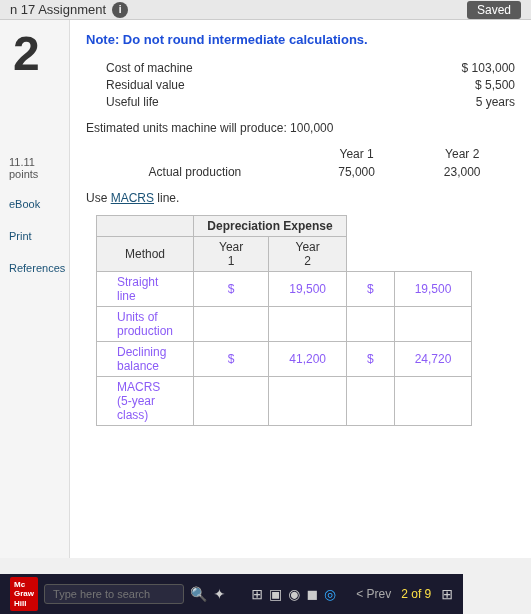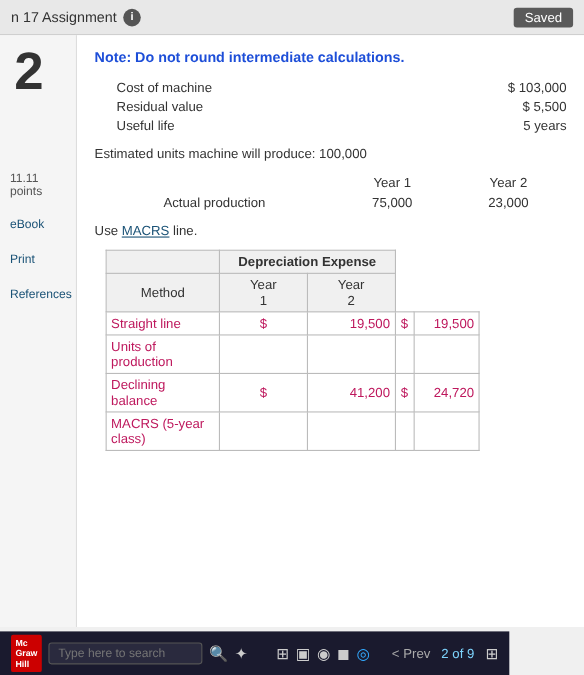--- a/index.html
+++ b/index.html
@@ -10,21 +10,21 @@
       font-family: Arial, sans-serif;
       font-size: 12px;
       overflow: hidden;
       position: relative;
     }
 
     
     .top-bar {
       background: #e8e8e8;
       border-bottom: 1px solid #ccc;
-      height: 32px;
+      height: 20px;
       display: flex;
       align-items: center;
       justify-content: space-between;
       padding: 0 10px;
     }
     .top-bar-left {
       display: flex;
       align-items: center;
       gap: 6px;
     }
@@ -73,21 +73,21 @@
       font-size: 48px;
       font-weight: bold;
       color: #333;
       line-height: 1;
       padding-left: 8px;
     }
     .points-label {
       font-size: 11px;
       color: #555;
       padding-left: 4px;
-      margin-top: 28px;
+      margin-top: 40px;
     }
     .points-value {
       font-size: 11px;
       color: #555;
       padding-left: 4px;
     }
     .sidebar-link {
       font-size: 11px;
       color: #1a5276;
       text-decoration: none;
@@ -182,22 +182,22 @@
     .dep-table .sub-header th {
       text-align: center;
       background: #f0f0f0;
       border: 1px solid #bbb;
       padding: 3px 25px;
       font-weight: normal;
       color: #333;
     }
     .dep-table td {
       border: 1px solid #bbb;
-      padding: 3px 4px;
-      color: #be185d;
+      padding: 3px 20px;
+      color: #8b5cf6;
     }
     .dep-table .method-col {
       width: 130px;
     }
     .dep-table .value-col {
       width: 90px;
       text-align: right;
     }
     .dep-table .symbol-col {
       width: 20px;
@@ -240,21 +240,21 @@
       gap: 10px;
       color: #ccc;
       font-size: 12px;
     }
     .nav-prev {
       color: #aaa;
       cursor: pointer;
       font-size: 12px;
     }
     .page-indicator {
-      color: #7dd3fc;
+      color: #fde047;
       font-size: 12px;
     }
     .grid-icon {
       color: #ccc;
       font-size: 14px;
     }
   </style>
 </head>
 <body>
 

